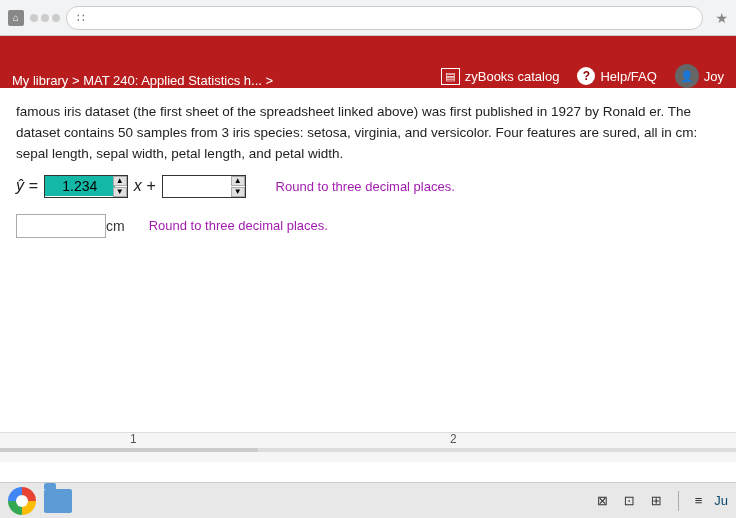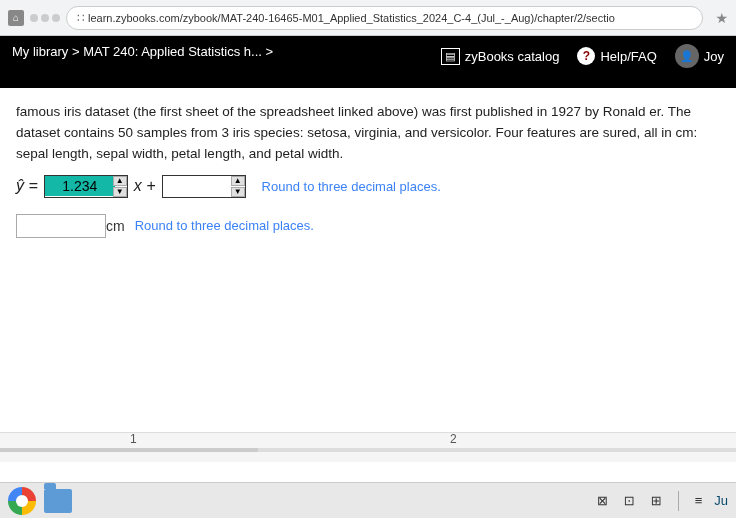--- a/index.html
+++ b/index.html
@@ -52,25 +52,25 @@
       overflow: hidden;
     }
     .star-icon {
       color: #888;
       font-size: 14px;
       margin-left: 6px;
     }
 
     
     .nav-bar {
-      background: #000000;
+      background: #b91c1c;
       height: 52px;
       display: flex;
-      align-items: flex-start;
-      padding: 8px 12px;
+      align-items: flex-end;
+      padding: 0 12px;
       justify-content: space-between;
     }
     .nav-left {
       display: flex;
       flex-direction: column;
       gap: 2px;
     }
     .nav-breadcrumb {
       color: #fff;
       font-size: 13px;
@@ -157,22 +157,22 @@
       cursor: pointer;
       line-height: 1;
     }
     .x-plus {
       font-size: 16px;
       color: #222;
       font-style: italic;
     }
     .round-text {
       font-size: 13px;
-      color: #3b82f6;
-      margin-left: 10px;
+      color: #a21caf;
+      margin-left: 24px;
     }
 
     
     .answer-row {
       display: flex;
       align-items: center;
       margin-bottom: 10px;
     }
     .answer-input {
       border: 1px solid #aaa;
@@ -301,21 +301,20 @@
 
 <div class="browser-bar">
   <div class="browser-icon">⌂</div>
   <div class="browser-dots">
     <div class="browser-dot"></div>
     <div class="browser-dot"></div>
     <div class="browser-dot"></div>
   </div>
   <div class="address-bar">
     <span style="font-size:12px; color:#666;">∷</span>&nbsp;
-    <span style="font-size:11px; color:#333; overflow:hidden; white-space:nowrap;">learn.zybooks.com/zybook/MAT-240-16465-M01_Applied_Statistics_2024_C-4_(Jul_-_Aug)/chapter/2/sectio</span>
   </div>
   <span class="star-icon">★</span>
 </div>
 
 <div class="nav-bar">
   <div class="nav-left">
     <div class="nav-breadcrumb">My library &gt; MAT 240: Applied Statistics h... &gt;</div>
   </div>
   <div class="nav-right">
     <div class="nav-right-item">

